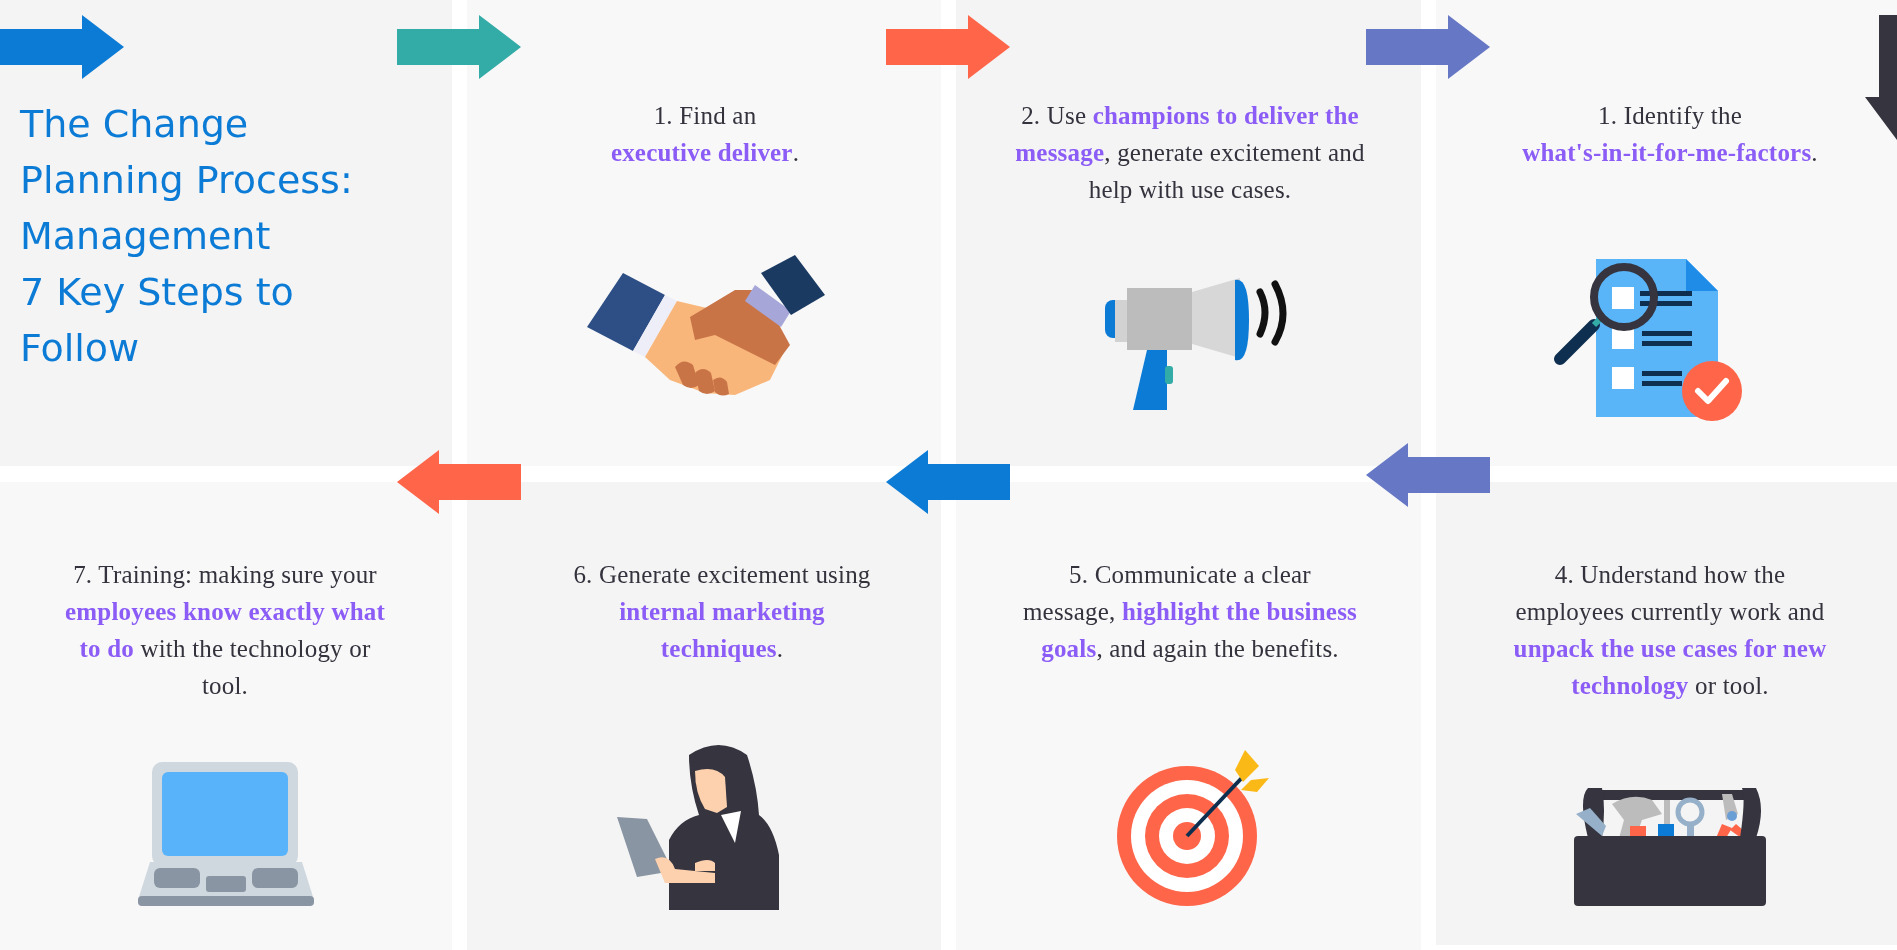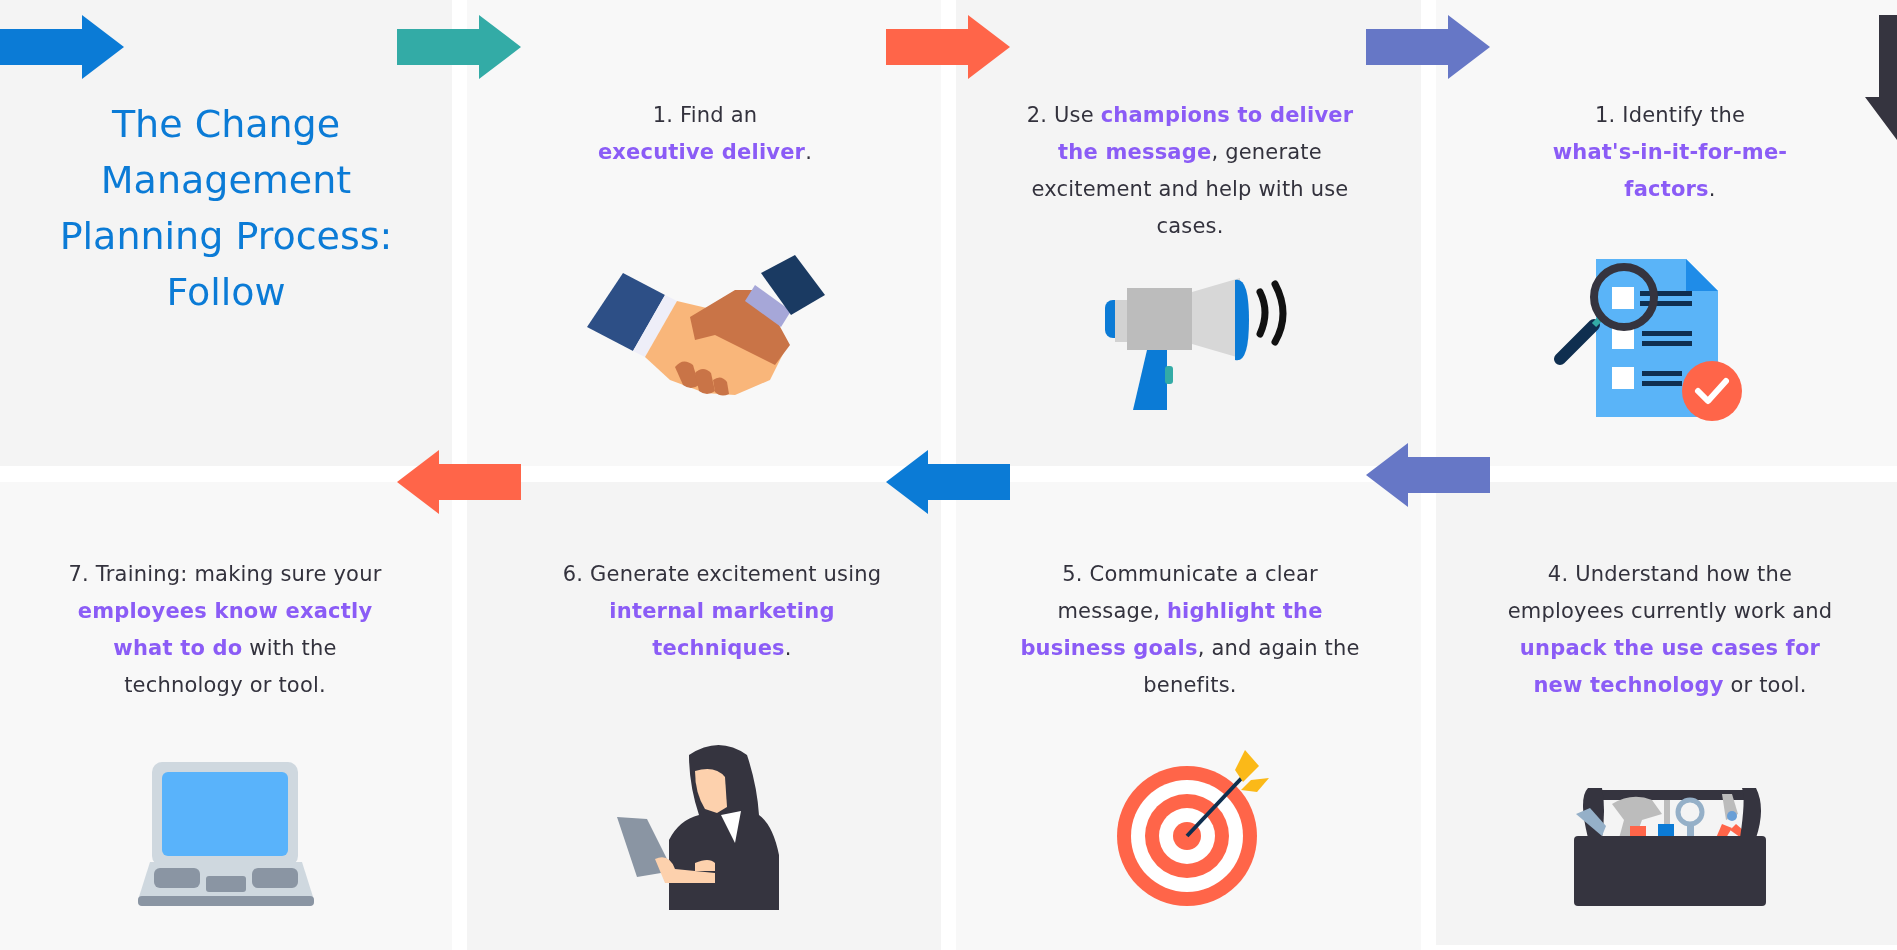--- a/index.html
+++ b/index.html
@@ -1,42 +1,43 @@
 <!DOCTYPE html>
 <html><head>
 <meta charset="utf-8">
 <style>
   html, body { margin:0; padding:0; }
   body { width:1897px; height:950px; position:relative; overflow:hidden; background:#ffffff;
          font-family:"DejaVu Sans","Liberation Sans",sans-serif; }
   .panel { position:absolute; }
   .p-light { background:#f8f8f8; }
   .p-dark { background:#f4f4f4; }
-  .step-text { position:absolute; text-align:center; color:#33323d; font-size:21px; line-height:37px; letter-spacing:0.2px; }
+  .step-text { position:absolute; text-align:center; color:#33323d; font-size:25px; line-height:37px; letter-spacing:0.2px;font-family:Liberation Serif, serif; }
   .step-text .hl { color:#8b5cf6; font-weight:bold; }
-  .title { position:absolute; left:20px; width:412px; top:96px; text-align:center; color:#0b7bd6; font-size:38px; line-height:56px; }
+  .title { position:absolute; left:20px; width:412px; top:96px; color:#0b7bd6; font-size:38px; line-height:56px; }
   .arrow { position:absolute; }
   .icon { position:absolute; }
 </style>
 </head>
 <body>
 
 <div class="panel p-dark" style="left:0;top:0;width:452px;height:466px;"></div>
 <div class="panel p-light" style="left:467px;top:0;width:474px;height:466px;"></div>
 <div class="panel p-dark" style="left:956px;top:0;width:465px;height:466px;"></div>
 <div class="panel p-light" style="left:1436px;top:0;width:461px;height:466px;"></div>
 <div class="panel p-light" style="left:0;top:482px;width:452px;height:468px;"></div>
 <div class="panel p-dark" style="left:467px;top:482px;width:474px;height:468px;"></div>
 <div class="panel p-light" style="left:956px;top:482px;width:465px;height:468px;"></div>
 <div class="panel p-dark" style="left:1436px;top:482px;width:461px;height:463px;"></div>
 
 <div class="title">
   <div>The Change</div>
+  <div>Planning Process:</div>
   <div>Management</div>
-  <div>Planning Process:</div>
+  <div>7 Key Steps to</div>
   <div>Follow</div>
 </div>
 
 <svg class="arrow" style="left:0;top:15px;" width="125" height="64" viewBox="0 0 125 64">
   <polygon points="0,14 82,14 82,0 124,32 82,64 82,50 0,50" fill="#0b7bd6"></polygon>
 </svg>
 <svg class="arrow" style="left:397px;top:15px;" width="125" height="64" viewBox="0 0 125 64">
   <polygon points="0,14 82,14 82,0 124,32 82,64 82,50 0,50" fill="#33aba6"></polygon>
 </svg>
 <svg class="arrow" style="left:886px;top:15px;" width="125" height="64" viewBox="0 0 125 64">

